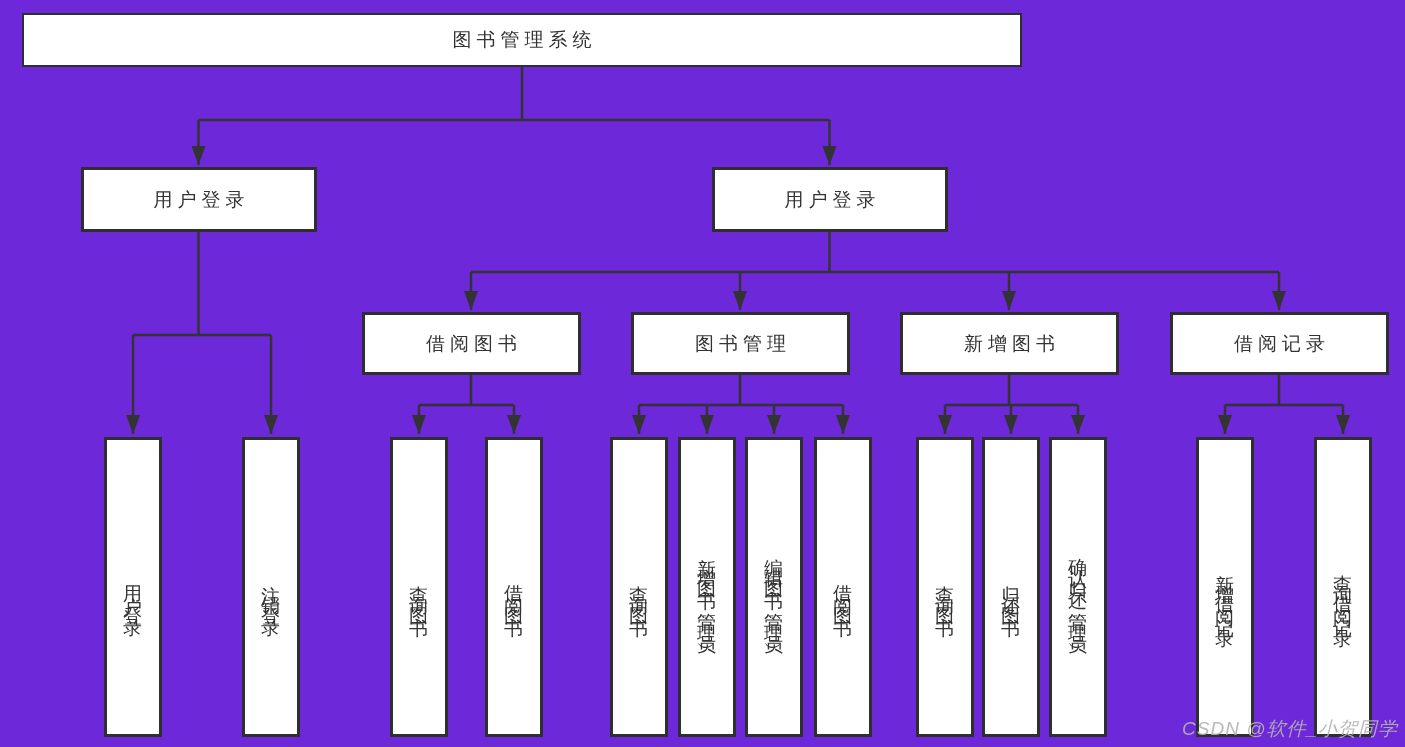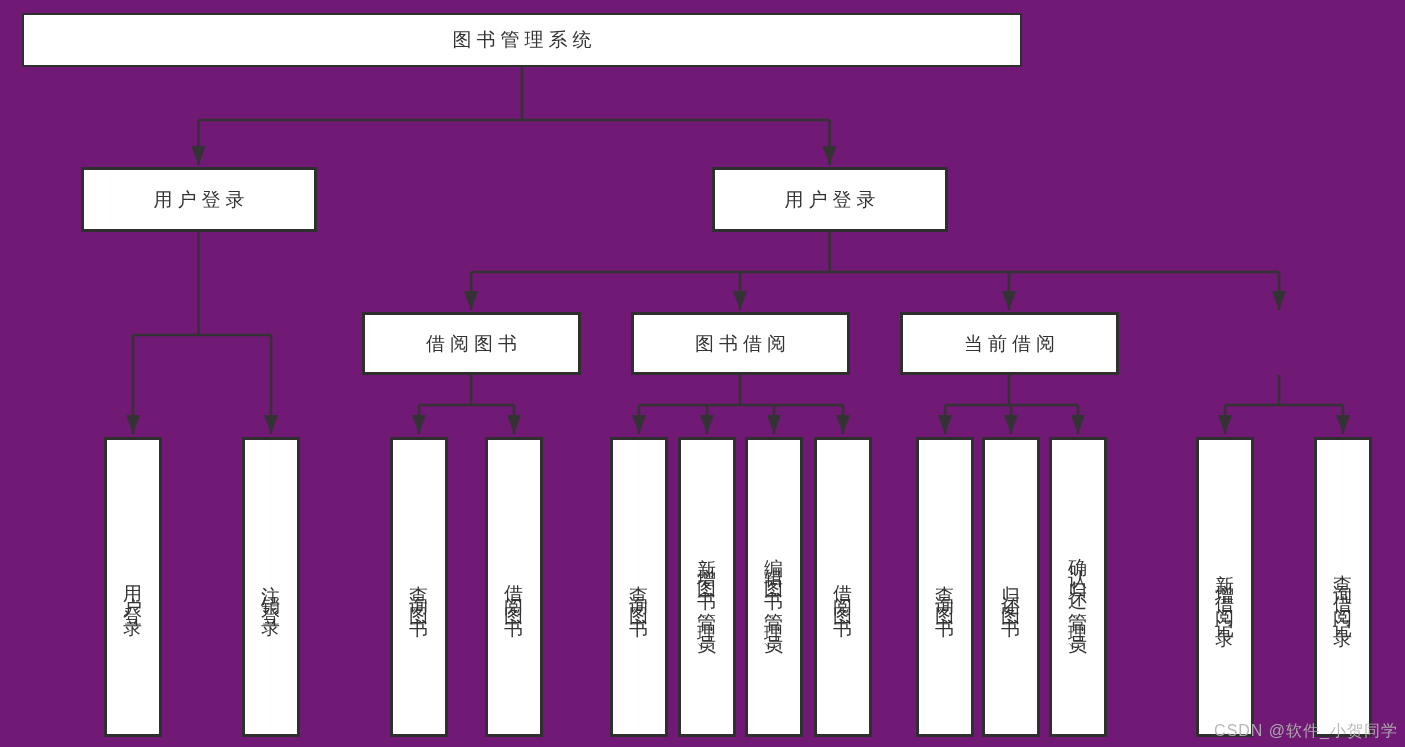--- a/index.html
+++ b/index.html
@@ -1,19 +1,19 @@
 <!DOCTYPE html>
 <html><head>
 <meta charset="utf-8">
 <style>
   html,body{margin:0;padding:0;background:#ffffff;}
   #canvas{
     position:relative;
     width:1405px;height:747px;
-    background:#701a75;
+    background:#6d28d9;
     font-family:"Liberation Sans", sans-serif;
     overflow:hidden;
   }
   #wires{position:absolute;left:0;top:0;z-index:1;}
   .ln{stroke:#333333;stroke-width:2.5;fill:none;}
   .box{
     position:absolute;
     box-sizing:border-box;
     background:#ffffff;
     border:3px solid #2f2f2f;
@@ -32,25 +32,26 @@
     writing-mode:vertical-rl;
     text-orientation:mixed;
     font-size:19px;
     letter-spacing:11px;
     line-height:1;
     transform:translateY(5px);
   }
   #watermark{
     position:absolute;
     right:7px;bottom:5px;
-    font-size:16px;
+    font-size:19px;
     color:rgba(178,178,178,0.92);
     letter-spacing:1px;
     z-index:5;
     white-space:nowrap;
+    font-style:italic;
   }
 </style>
 </head>
 <body>
 
 <div id="canvas">
 
   <svg id="wires" width="1405" height="747" viewBox="0 0 1405 747">
     <defs>
       <marker id="ah" markerUnits="userSpaceOnUse" markerWidth="22" markerHeight="16" refX="19" refY="7" orient="auto">
@@ -100,24 +101,27 @@
     <span>用户登录</span>
   </div>
   <div class="box h" style="left:712px;top:167px;width:236px;height:65px">
     <span>用户登录</span>
   </div>
 
   <div class="box h" style="left:362px;top:312px;width:219px;height:63px">
     <span>借阅图书</span>
   </div>
   <div class="box h" style="left:631px;top:312px;width:219px;height:63px">
-    <span>图书借阅</span>
+    <span>图书管理</span>
   </div>
   <div class="box h" style="left:900px;top:312px;width:219px;height:63px">
-    <span>当前借阅</span>
+    <span>新增图书</span>
+  </div>
+  <div class="box h" style="left:1170px;top:312px;width:219px;height:63px">
+    <span>借阅记录</span>
   </div>
 
   <div class="box v" style="left:104px;top:437px;width:58px;height:300px">
     <span>用户登录</span>
   </div>
   <div class="box v" style="left:242px;top:437px;width:58px;height:300px">
     <span>注销登录</span>
   </div>
 
   <div class="box v" style="left:390px;top:437px;width:58px;height:300px">

